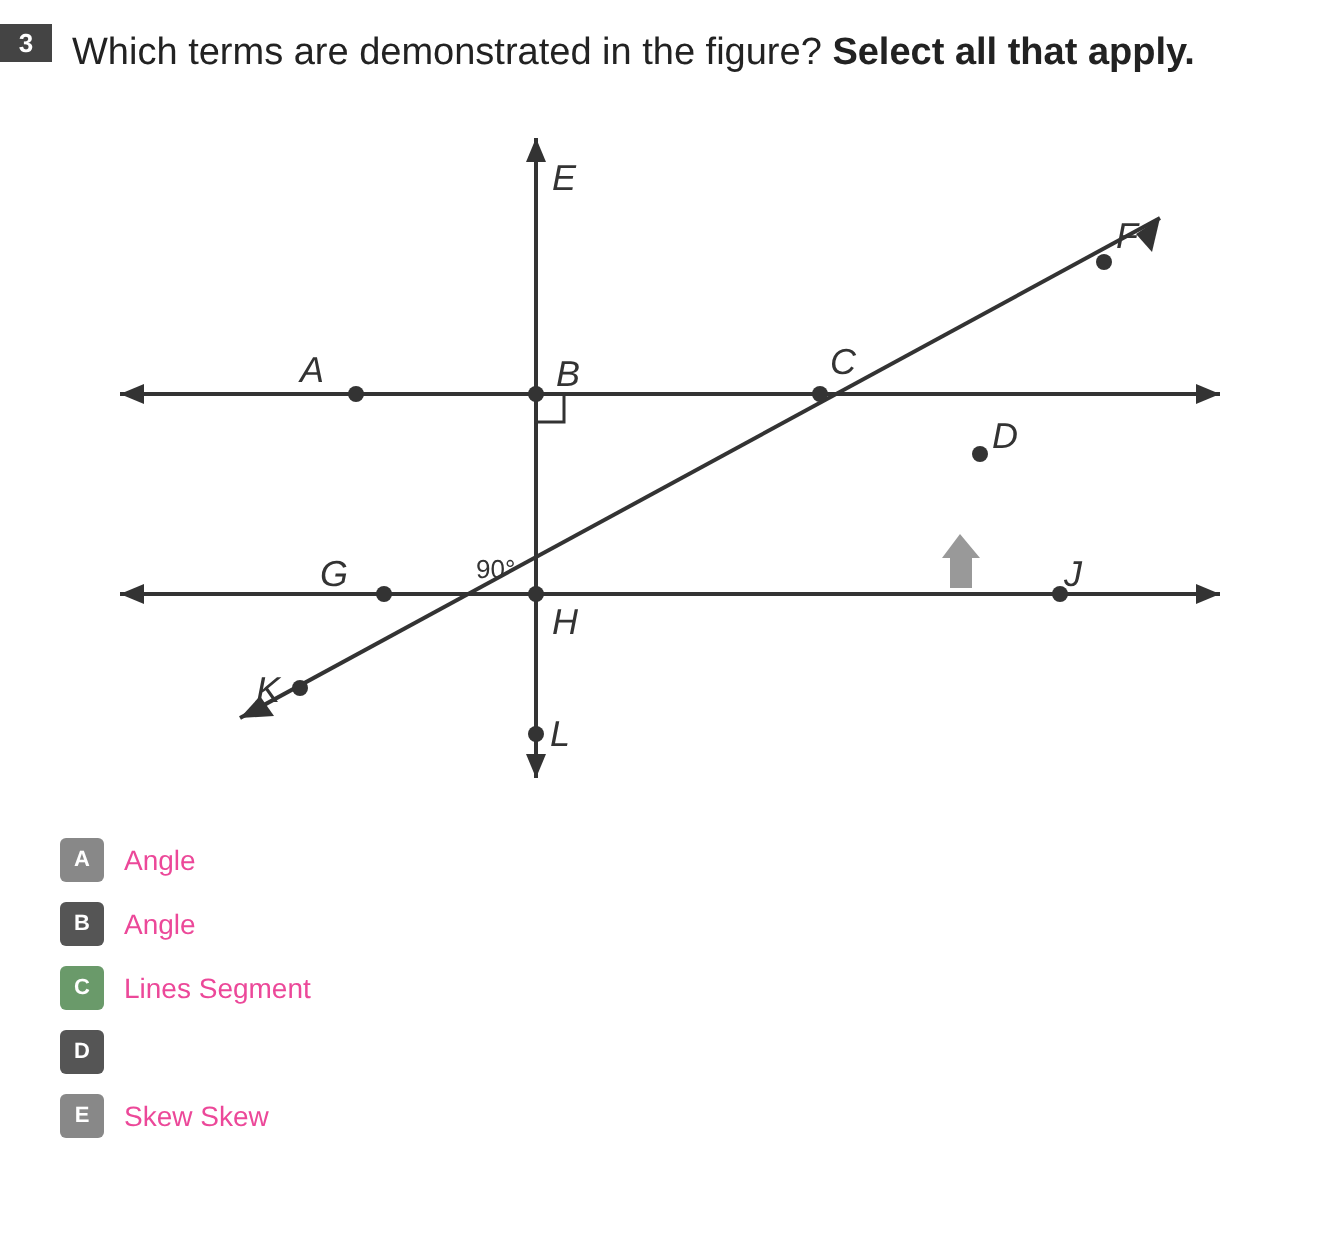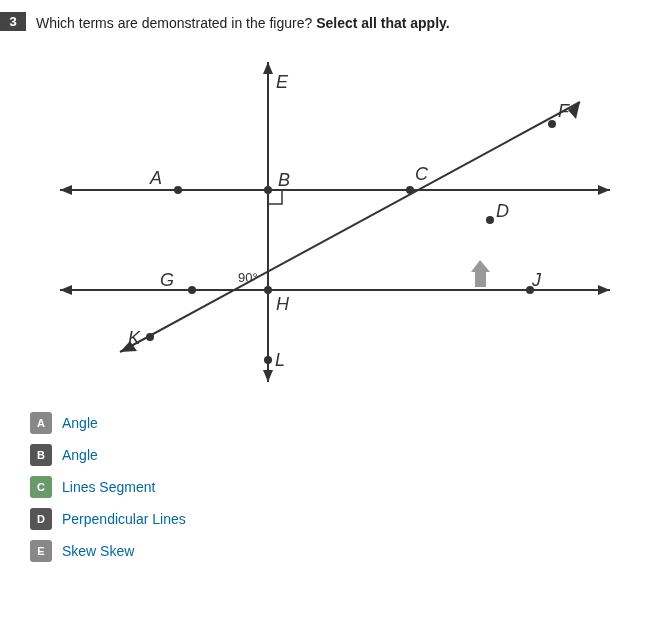--- a/index.html
+++ b/index.html
@@ -27,21 +27,21 @@
       color: #fff;
       font-size: 13px;
       font-weight: bold;
       padding: 2px 8px;
       margin-right: 10px;
       min-width: 26px;
       text-align: center;
       flex-shrink: 0;
     }
     .question-text {
-      font-size: 14px;
+      font-size: 19px;
       color: #222;
       line-height: 1.4;
       padding-top: 2px;
     }
     .question-text strong {
       font-weight: bold;
     }
     .diagram-area {
       position: relative;
       width: 620px;
@@ -74,21 +74,21 @@
       color: #fff;
       flex-shrink: 0;
     }
     .badge-a { background: #888; }
     .badge-b { background: #555; }
     .badge-c { background: #6a9a6a; }
     .badge-d { background: #555; }
     .badge-e { background: #888; }
     .answer-label {
       font-size: 14px;
-      color: #0369a1;
+      color: #ec4899;
     }
   </style>
 </head>
 <body>
 
 <div class="question-container">
   <div class="question-header">
     <div class="question-number">3</div>
     <div class="question-text">
       <span>Which terms are demonstrated in the figure?</span> <strong>Select all that apply.</strong>
@@ -186,21 +186,20 @@
       <span class="answer-label">Angle</span>
     </div>
 
     <div class="answer-item">
       <div class="answer-badge badge-c">C</div>
       <span class="answer-label">Lines Segment</span>
     </div>
 
     <div class="answer-item">
       <div class="answer-badge badge-d">D</div>
-      <span class="answer-label">Perpendicular Lines</span>
     </div>
 
     <div class="answer-item">
       <div class="answer-badge badge-e">E</div>
       <span class="answer-label">Skew Skew</span>
     </div>
   </div>
 </div>
 
 </body></html>

